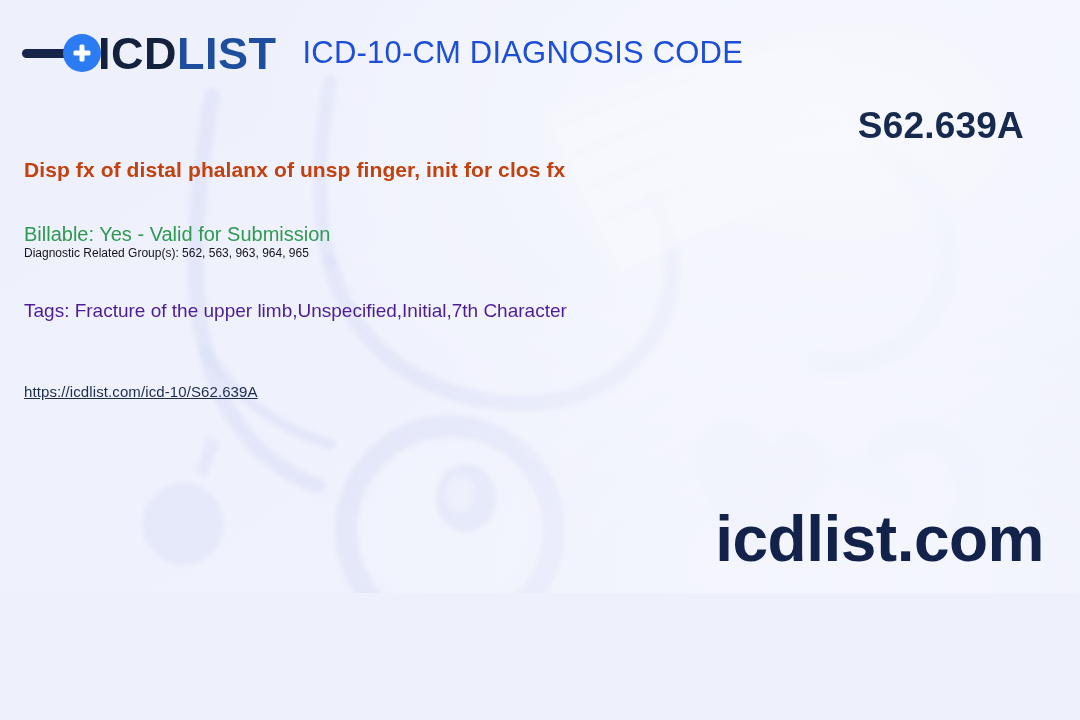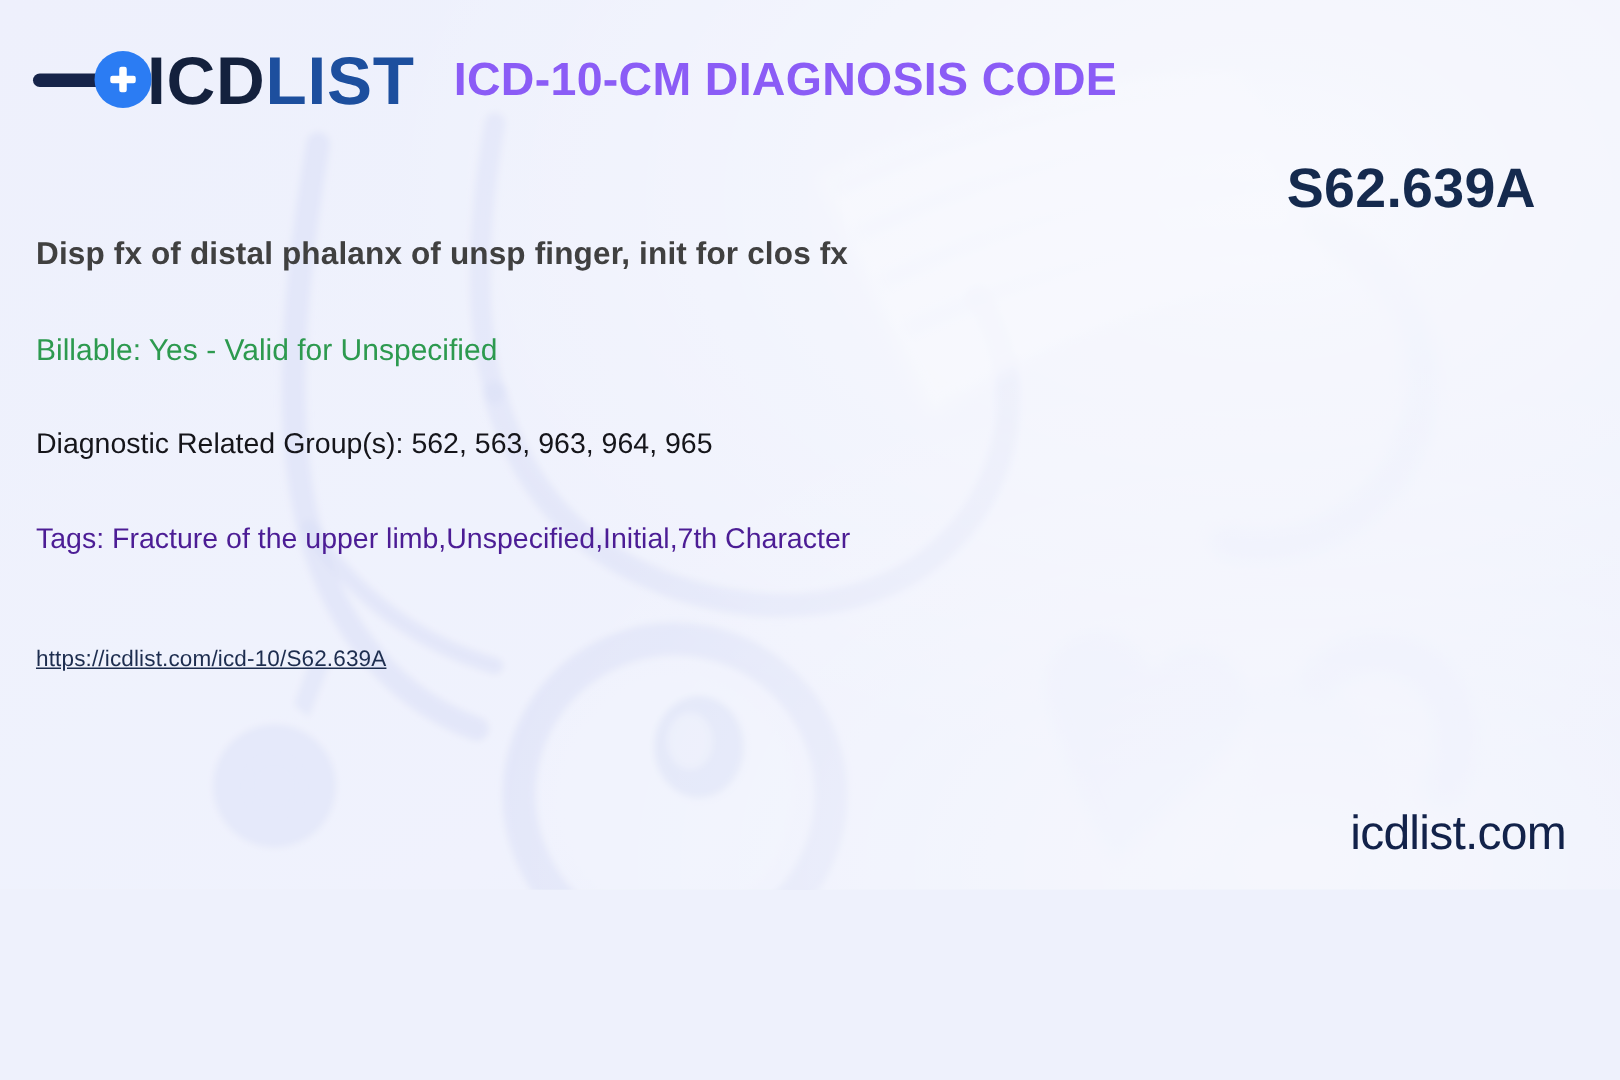--- a/index.html
+++ b/index.html
@@ -85,22 +85,22 @@
     line-height: 1;
     margin-left: -3px;
     white-space: nowrap;
   }
   .wm-icd  { color: #14213d; }
   .wm-list { color: #1d4f9e; }
 
   #header-title {
     margin-left: 26px;
     font-size: 31px;
-    font-weight: 700;
-    color: #8b5cf6;
+    font-weight: 400;
+    color: #1d4ed8;
     letter-spacing: 0.2px;
     white-space: nowrap;
   }
 
   
   #content {
     position: absolute;
     left: 24px;
     top: 106px;
     width: 1000px;
@@ -111,35 +111,34 @@
     font-weight: 700;
     color: #152a4e;
     line-height: 1.1;
     margin: 0 0 10px 0;
     letter-spacing: 0.2px;
     text-align: right;
   }
   #code-description {
     font-size: 21px;
     font-weight: 700;
-    color: #404040;
+    color: #c2410c;
     line-height: 1.2;
     margin: 0;
     letter-spacing: 0.1px;
   }
   #billable-status {
     margin-top: 40px;
     font-size: 20px;
     font-weight: 400;
     color: #2d9a4f;
     line-height: 1.2;
   }
   #drg-line {
-    margin-top: 40px;
-    font-size: 19px;
+    font-size: 12px;
     color: #15151a;
     line-height: 1.2;
   }
   #tags-line {
     margin-top: 40px;
     font-size: 19px;
     color: #4c1d95;
     line-height: 1.2;
   }
   #source-url {
@@ -149,22 +148,22 @@
     line-height: 1.2;
     letter-spacing: 0.1px;
     text-decoration: underline;
   }
 
   
   #footer-brand {
     position: absolute;
     right: 36px;
     bottom: 22px;
-    font-size: 32px;
-    font-weight: 400;
+    font-size: 64px;
+    font-weight: 700;
     color: #12224a;
     letter-spacing: -0.5px;
     line-height: 1;
     z-index: 3;
   }
 </style>
 </head>
 <body>
 
 <div id="card">
@@ -257,21 +256,21 @@
 
     <div id="header-title">ICD-10-CM DIAGNOSIS CODE</div>
   </div>
 
   <div id="content">
 
     <div id="code-title">S62.639A</div>
 
     <div id="code-description">Disp fx of distal phalanx of unsp finger, init for clos fx</div>
 
-    <div id="billable-status">Billable: Yes - Valid for Unspecified</div>
+    <div id="billable-status">Billable: Yes - Valid for Submission</div>
 
     <div id="drg-line">Diagnostic Related Group(s): 562, 563, 963, 964, 965</div>
 
     <div id="tags-line">Tags: Fracture of the upper limb,Unspecified,Initial,7th Character</div>
 
     <div id="source-url">https://icdlist.com/icd-10/S62.639A</div>
   </div>
 
   <div id="footer-brand">icdlist.com</div>
 

